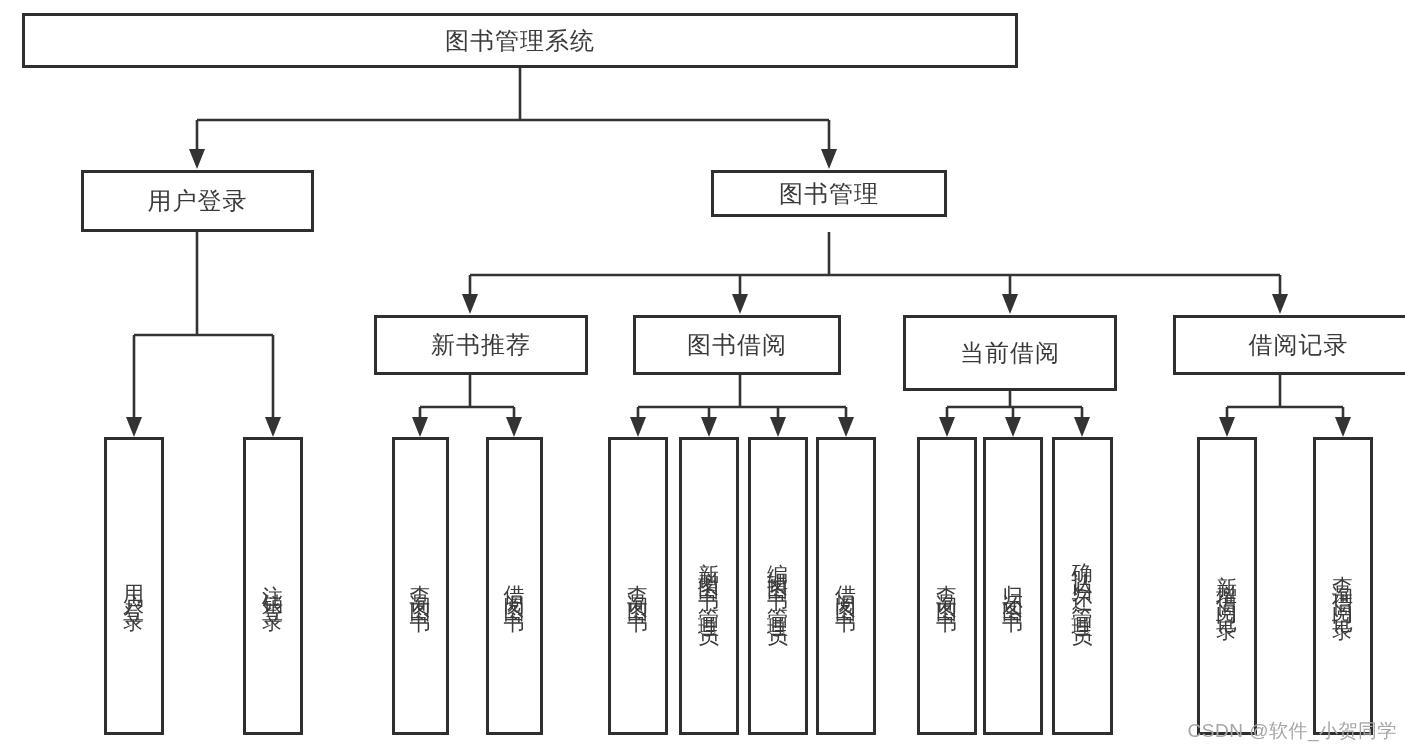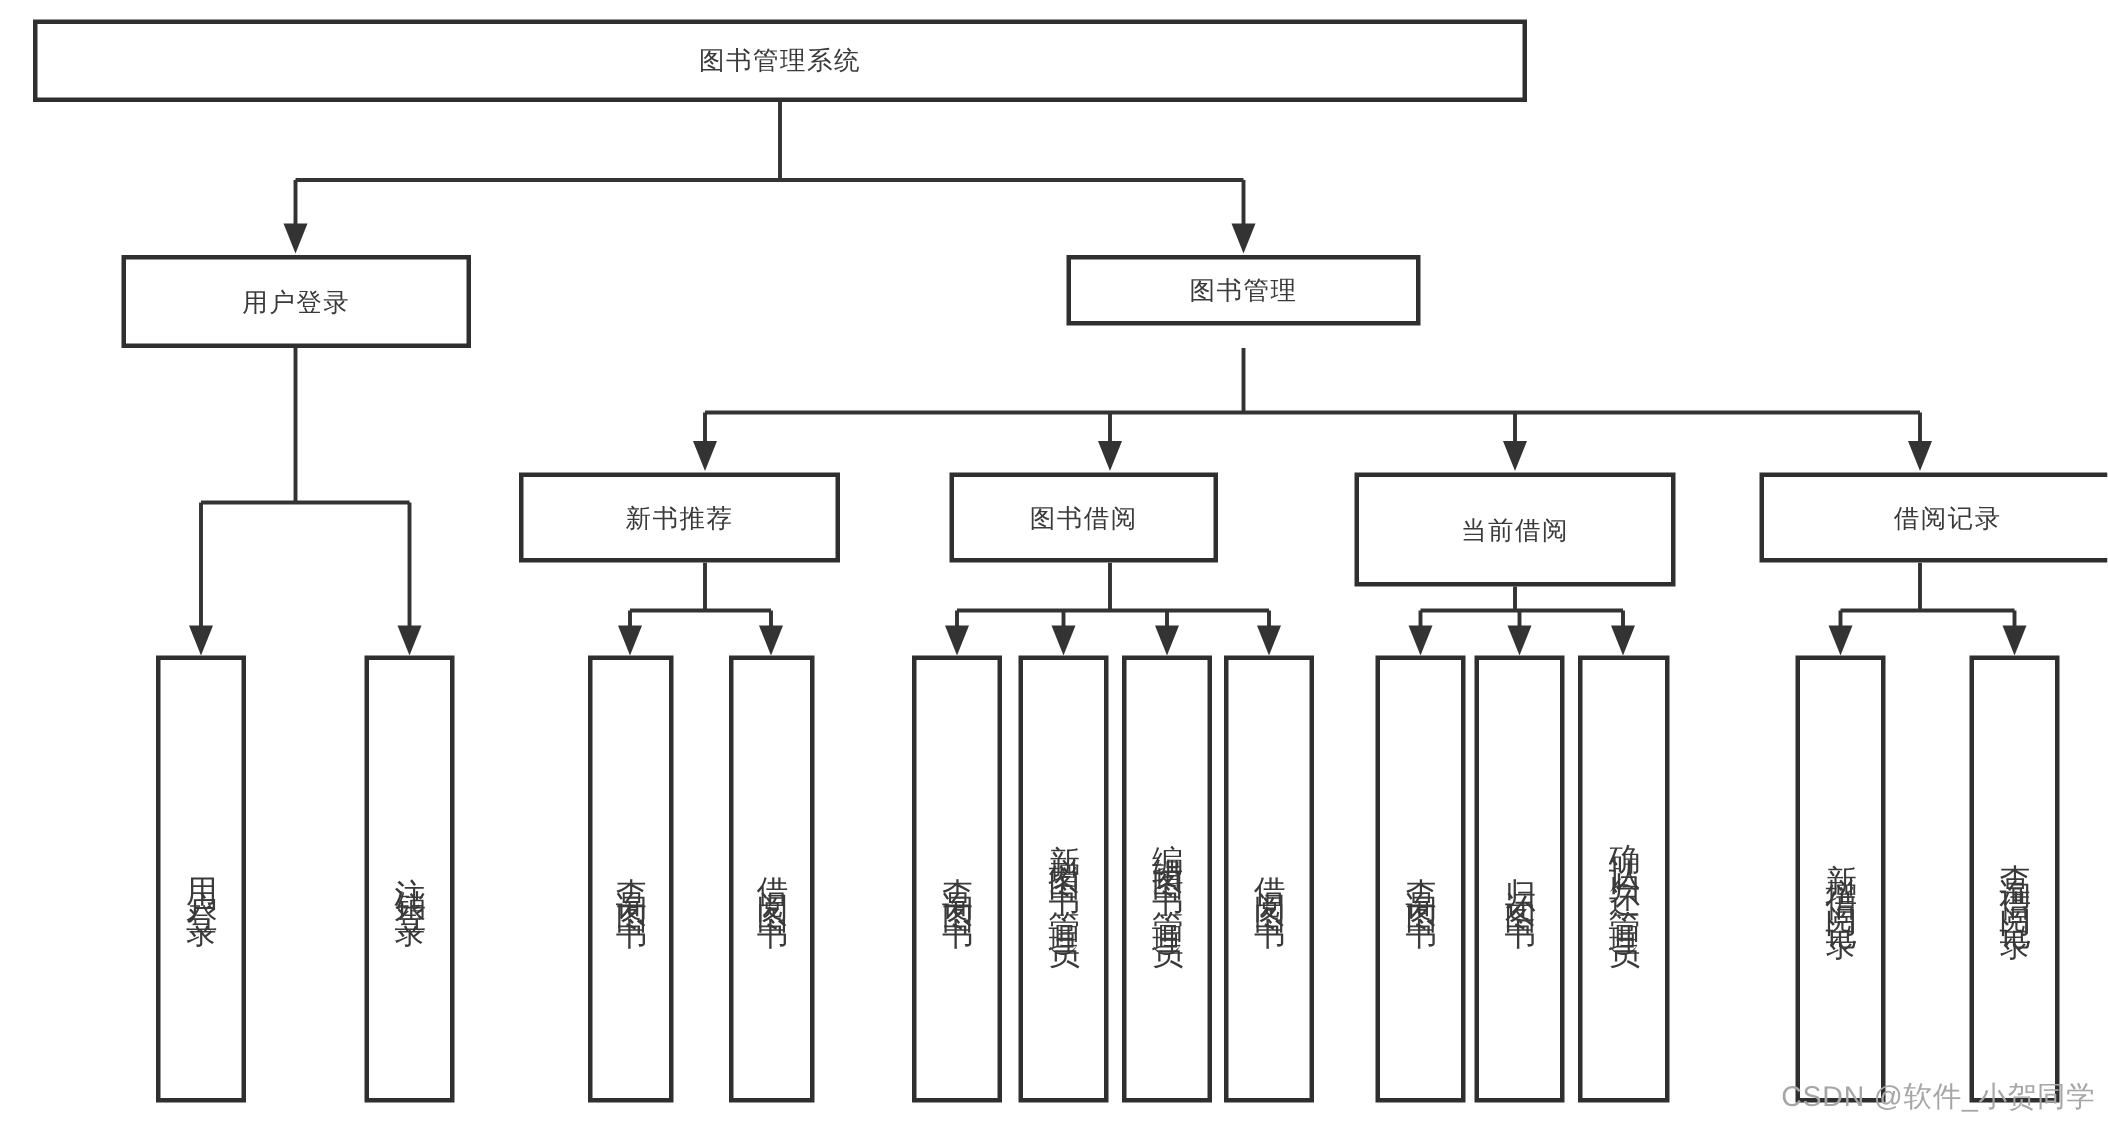--- a/index.html
+++ b/index.html
@@ -34,21 +34,21 @@
     position: absolute;
     box-sizing: border-box;
     border: 3px solid var(--border-color, #2f2f2f);
     background: #ffffff;
     display: flex;
     align-items: center;
     justify-content: center;
     color: var(--text-color, #3a3a3a);
   }
   .h-box .label {
-    font-size: 17px;
+    font-size: 24px;
     letter-spacing: 1px;
     white-space: nowrap;
   }
   .v-box .label {
     writing-mode: vertical-rl;
     text-orientation: mixed;
     font-size: 21px;
     letter-spacing: 9px;
     line-height: 1;
     white-space: nowrap;
@@ -109,24 +109,24 @@
     <span class="label">图书管理系统</span>
   </div>
 
   <div class="box h-box" style="left:81px; top:170px; width:233px; height:62px;">
     <span class="label">用户登录</span>
   </div>
   <div class="box h-box" style="left:711px; top:170px; width:236px; height:47px;">
     <span class="label">图书管理</span>
   </div>
 
-  <div class="box h-box" style="left:346px; top:315px; width:214px; height:60px;">
+  <div class="box h-box" style="left:374px; top:315px; width:214px; height:60px;">
     <span class="label">新书推荐</span>
   </div>
-  <div class="box h-box" style="left:633px; top:315px; width:179px; height:60px;justify-content:center;">
+  <div class="box h-box" style="left:633px; top:315px; width:208px; height:60px;justify-content:center;">
     <span class="label">图书借阅</span>
   </div>
   <div class="box h-box" style="left:903px; top:315px; width:214px; height:76px;">
     <span class="label">当前借阅</span>
   </div>
   <div class="box h-box" style="left:1173px; top:315px; width:251px; height:60px;">
     <span class="label">借阅记录</span>
   </div>
 
   <div class="box v-box" style="left:104px; top:437px; width:60px; height:298px;">

